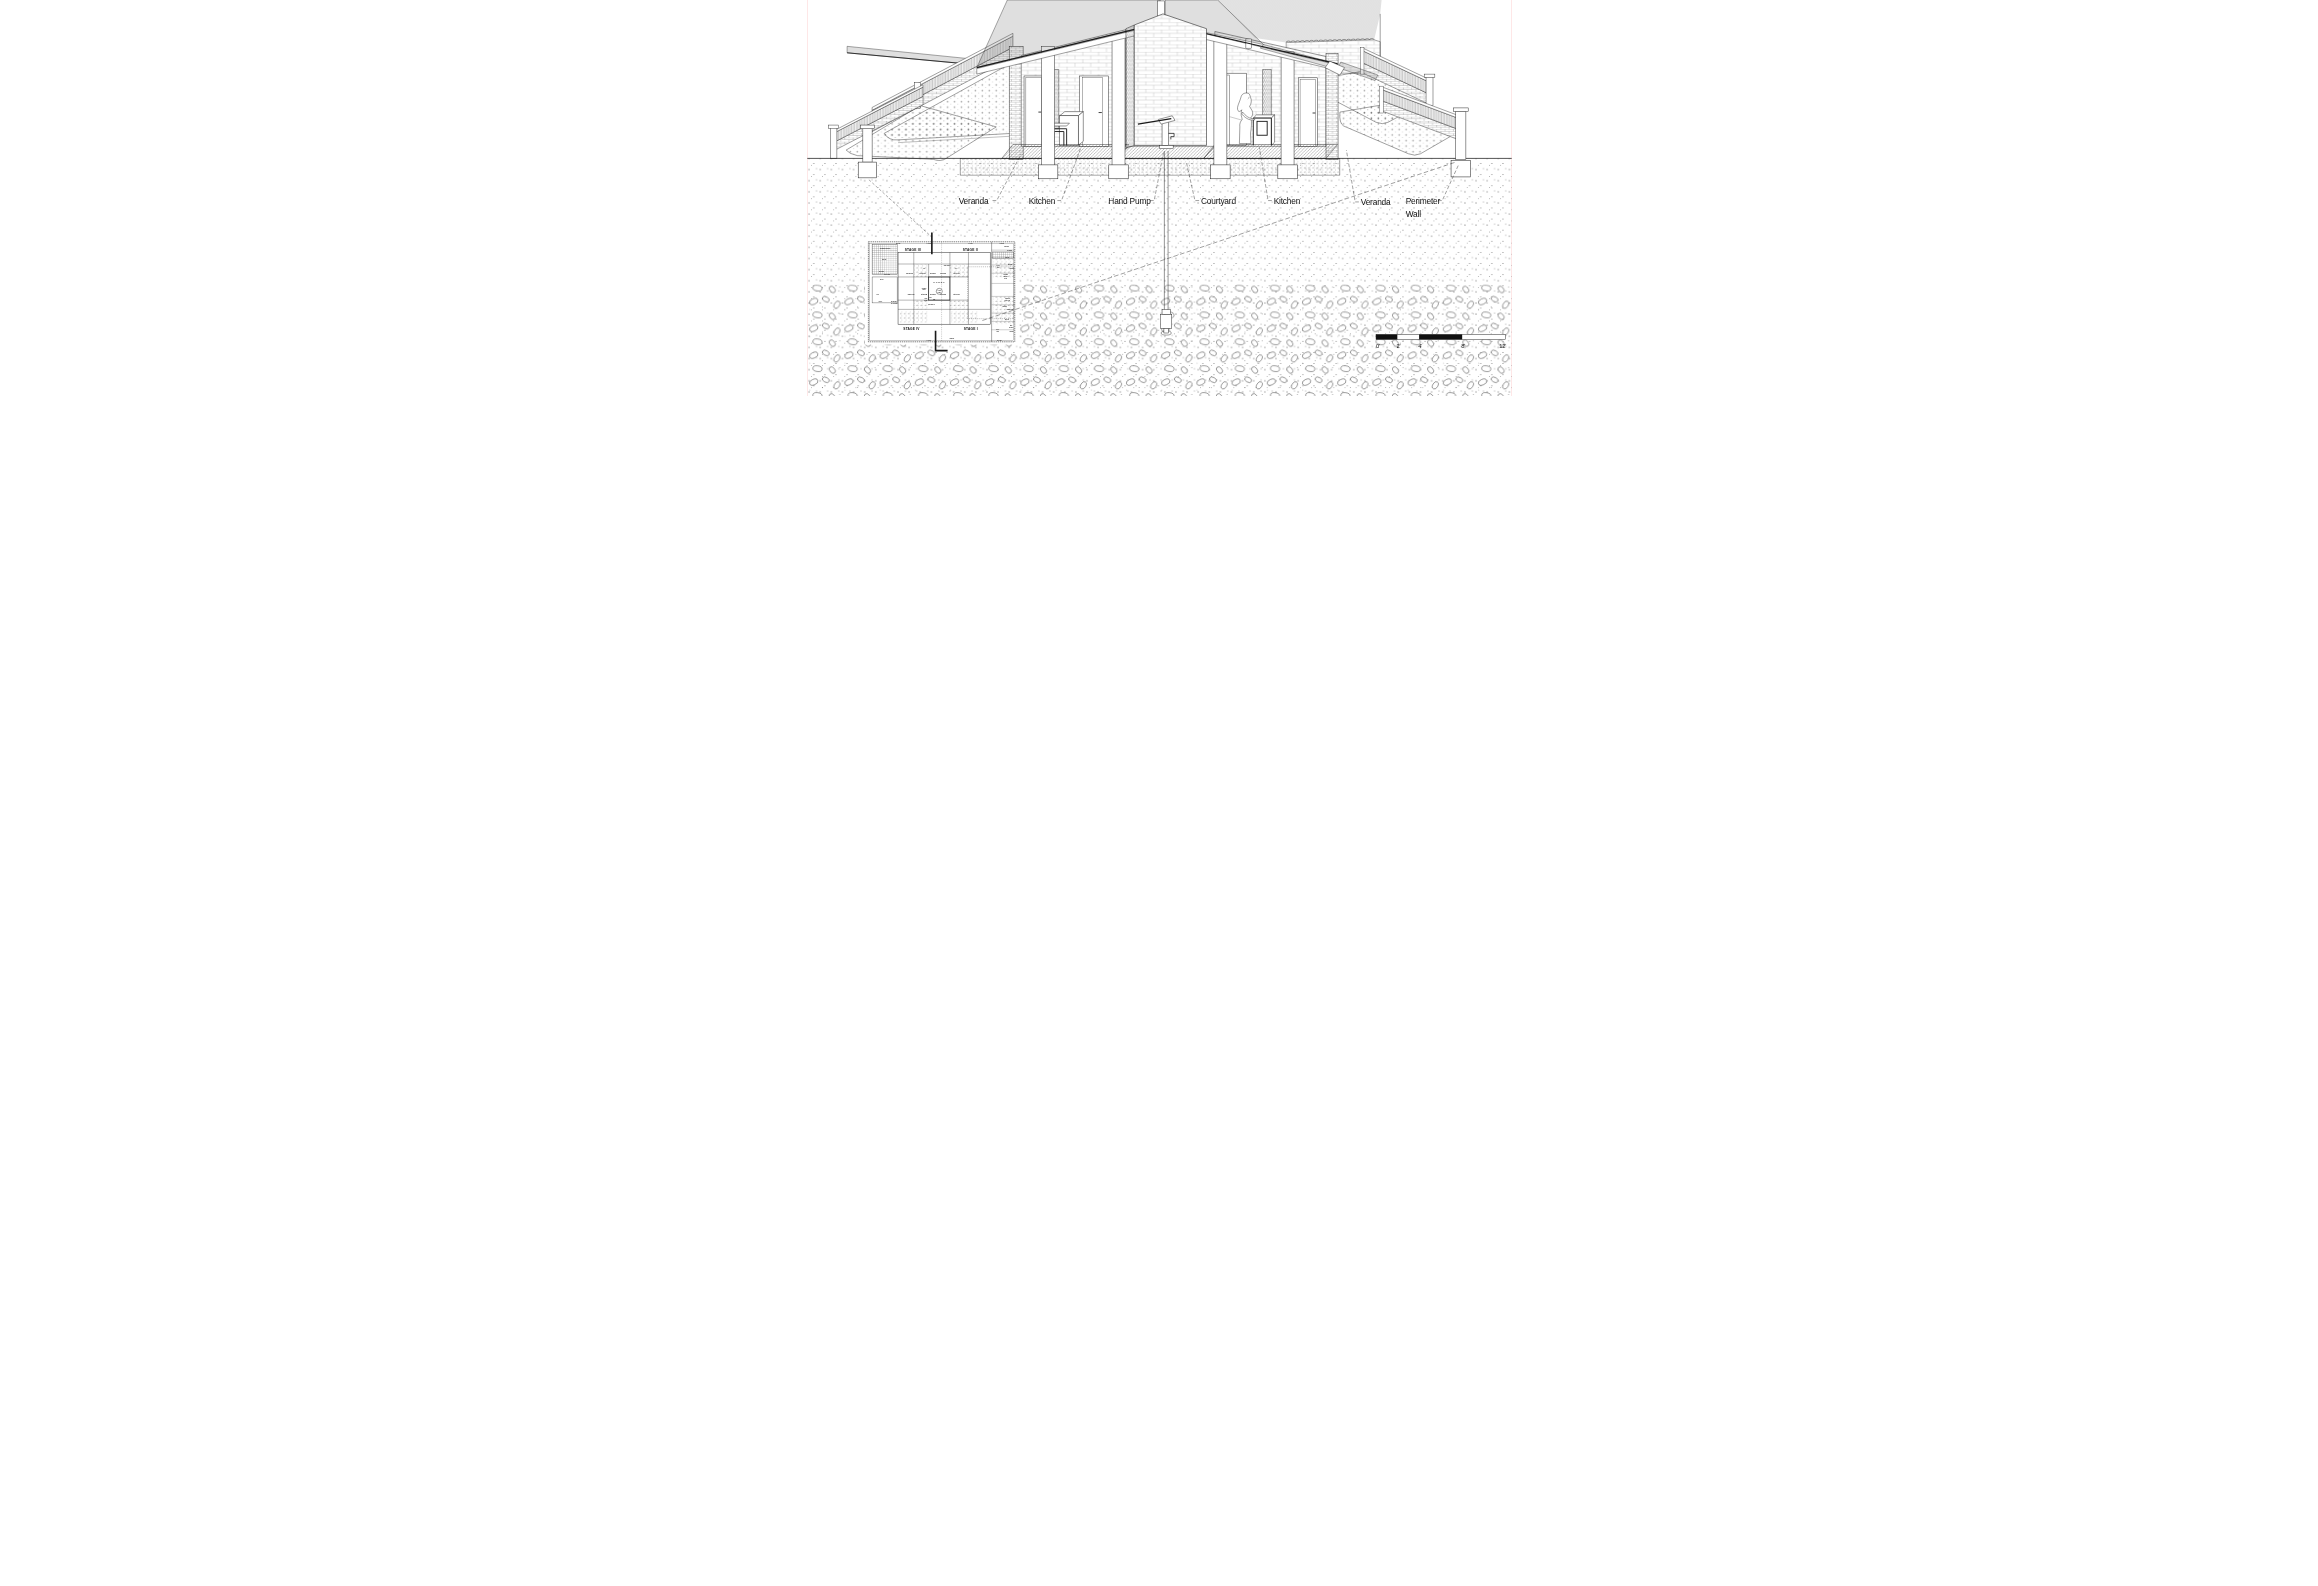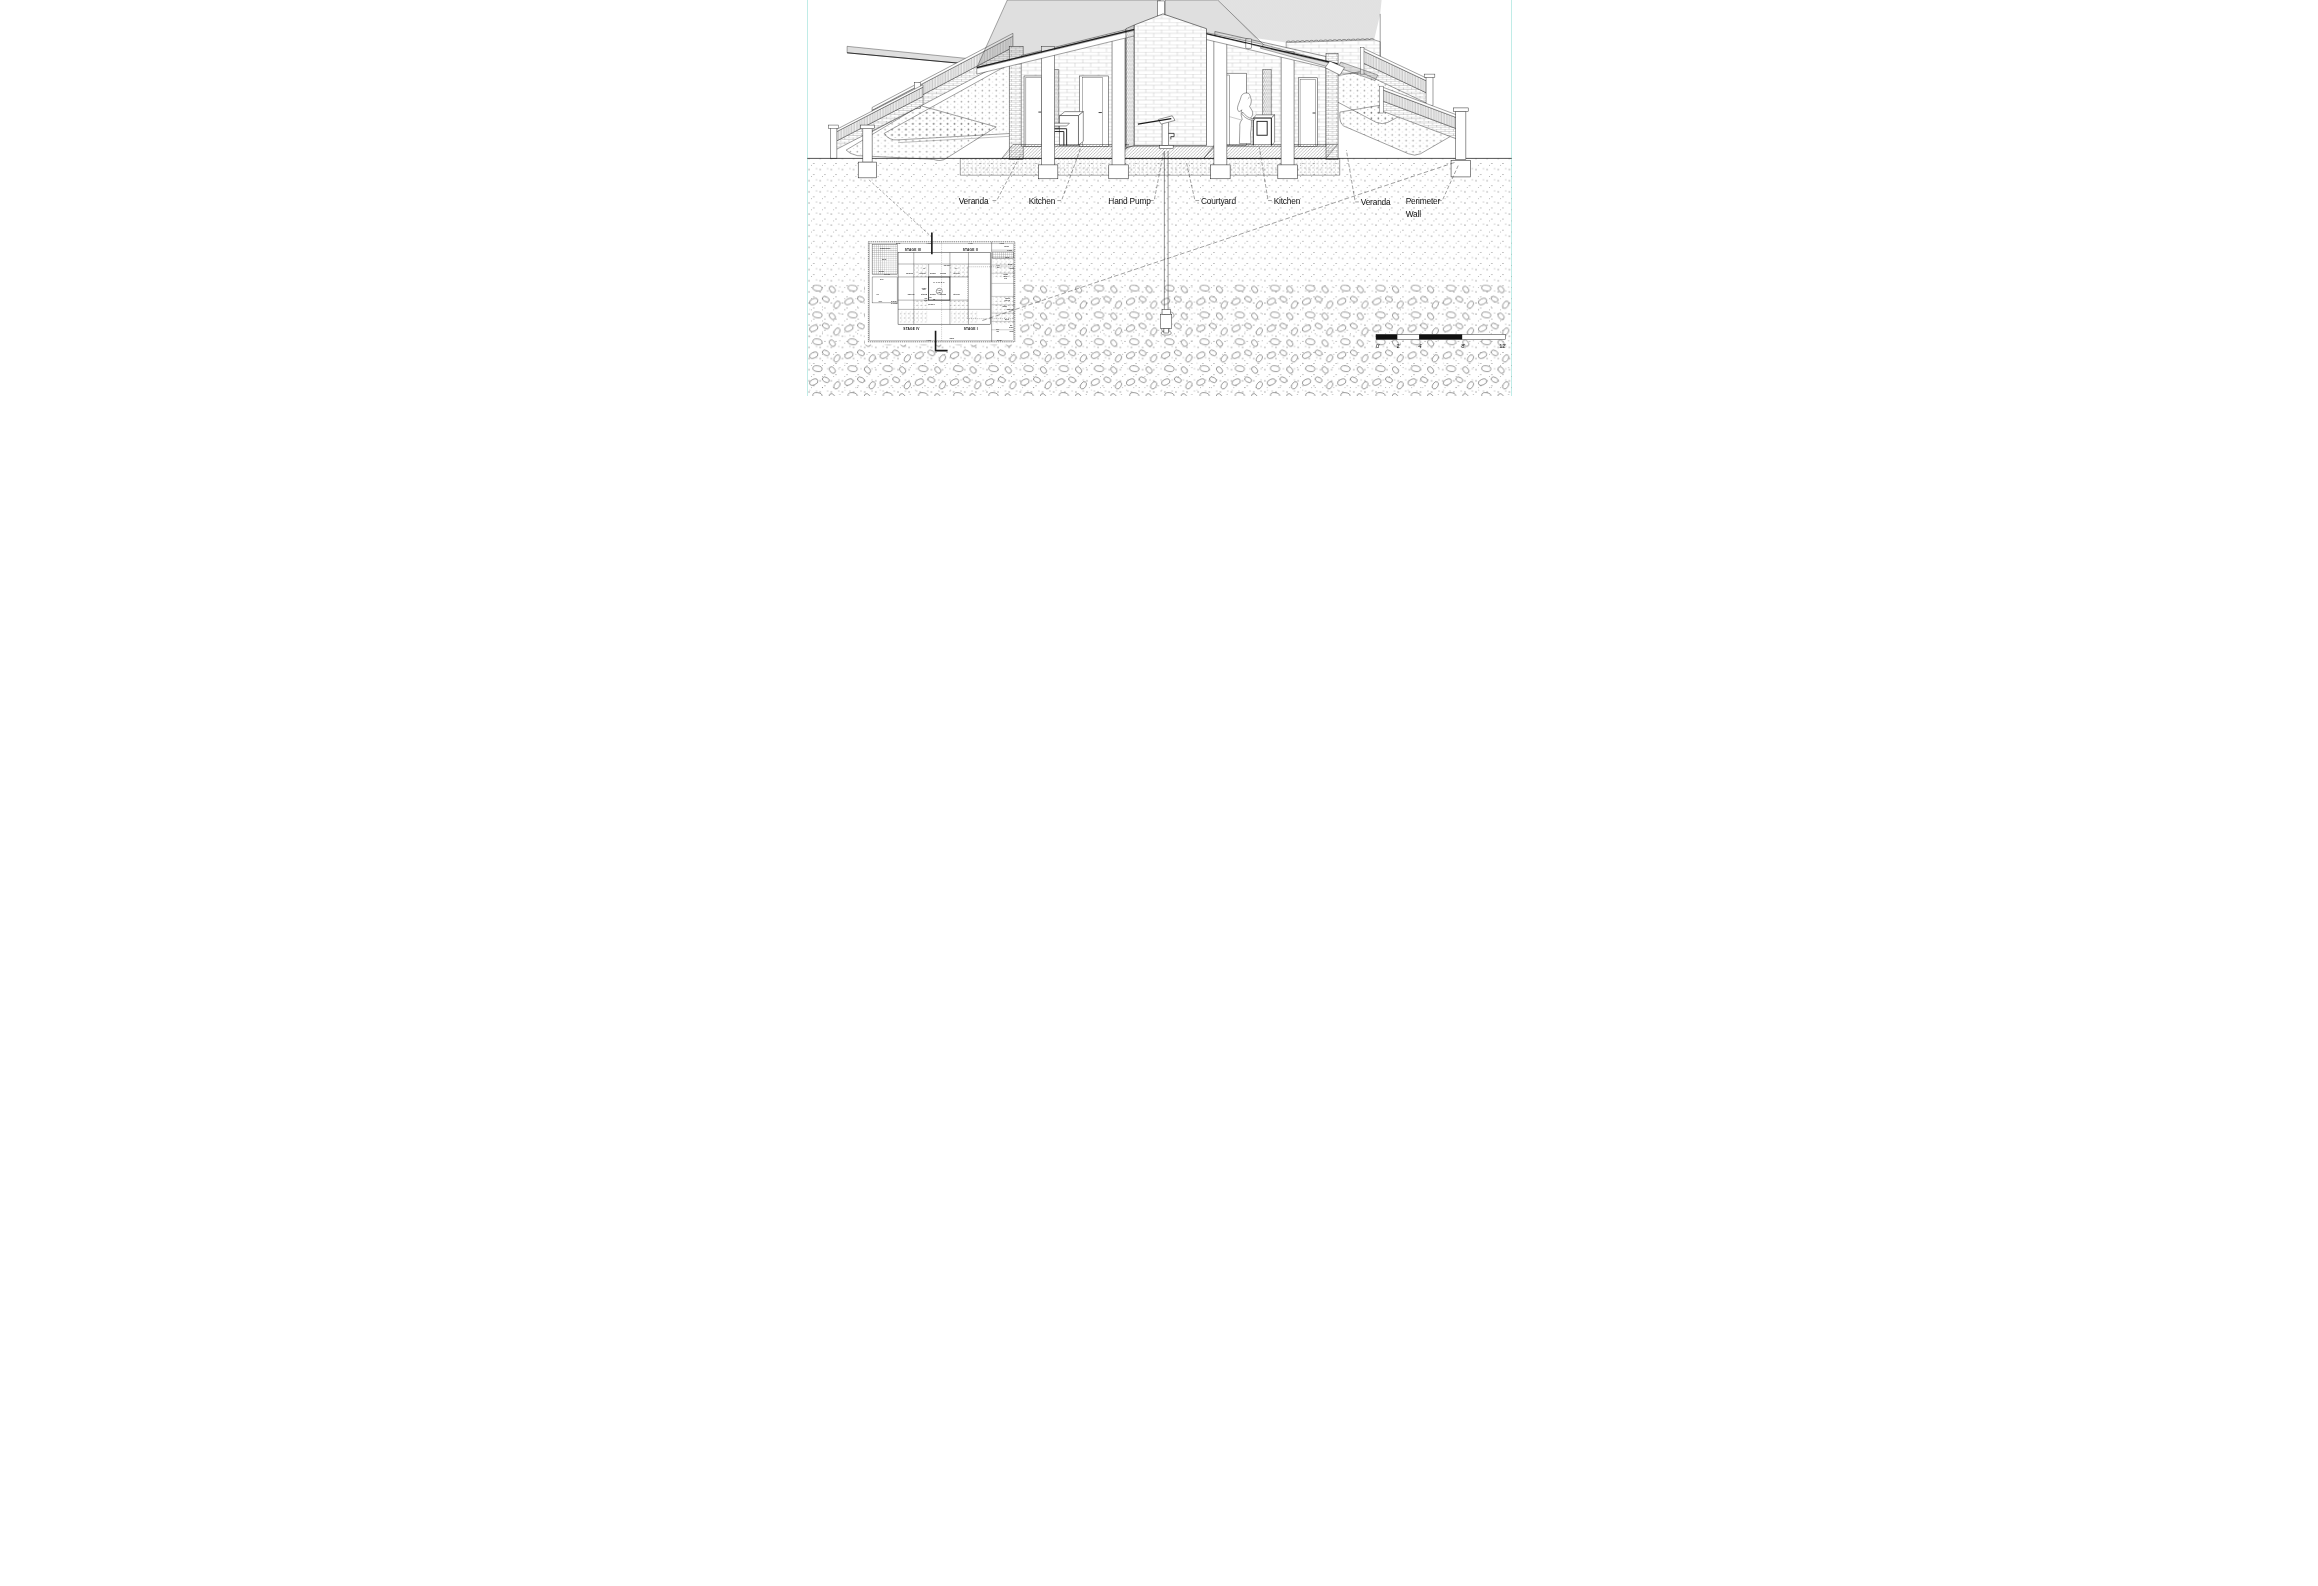--- a/index.html
+++ b/index.html
@@ -1,16 +1,16 @@
 <!DOCTYPE html>
 <html style="font-size:7.4px"><head>
 <meta charset="utf-8">
 <style>
   html,body{margin:0;padding:0;background:#fff;}
-  .canvas{position:relative;width:705px;height:396px;margin:0 auto;background:#14b8a6;overflow:hidden;}
+  .canvas{position:relative;width:705px;height:396px;margin:0 auto;background:#fca5a5;overflow:hidden;}
   svg{display:block}
   svg text{font-family:"Liberation Sans",sans-serif;fill:#111;}
   .seclab{font-size:18px;letter-spacing:-0.4px;}
   .stagelab{font-size:7px;font-weight:bold;letter-spacing:.4px;}
   .courtlab{font-size:4.6px;font-weight:bold;letter-spacing:2px;}
   .scalelab{font-size:12.5px;letter-spacing:-0.3px;}
   .planlab{font-weight:bold;}
 </style>
 </head>
 <body>

